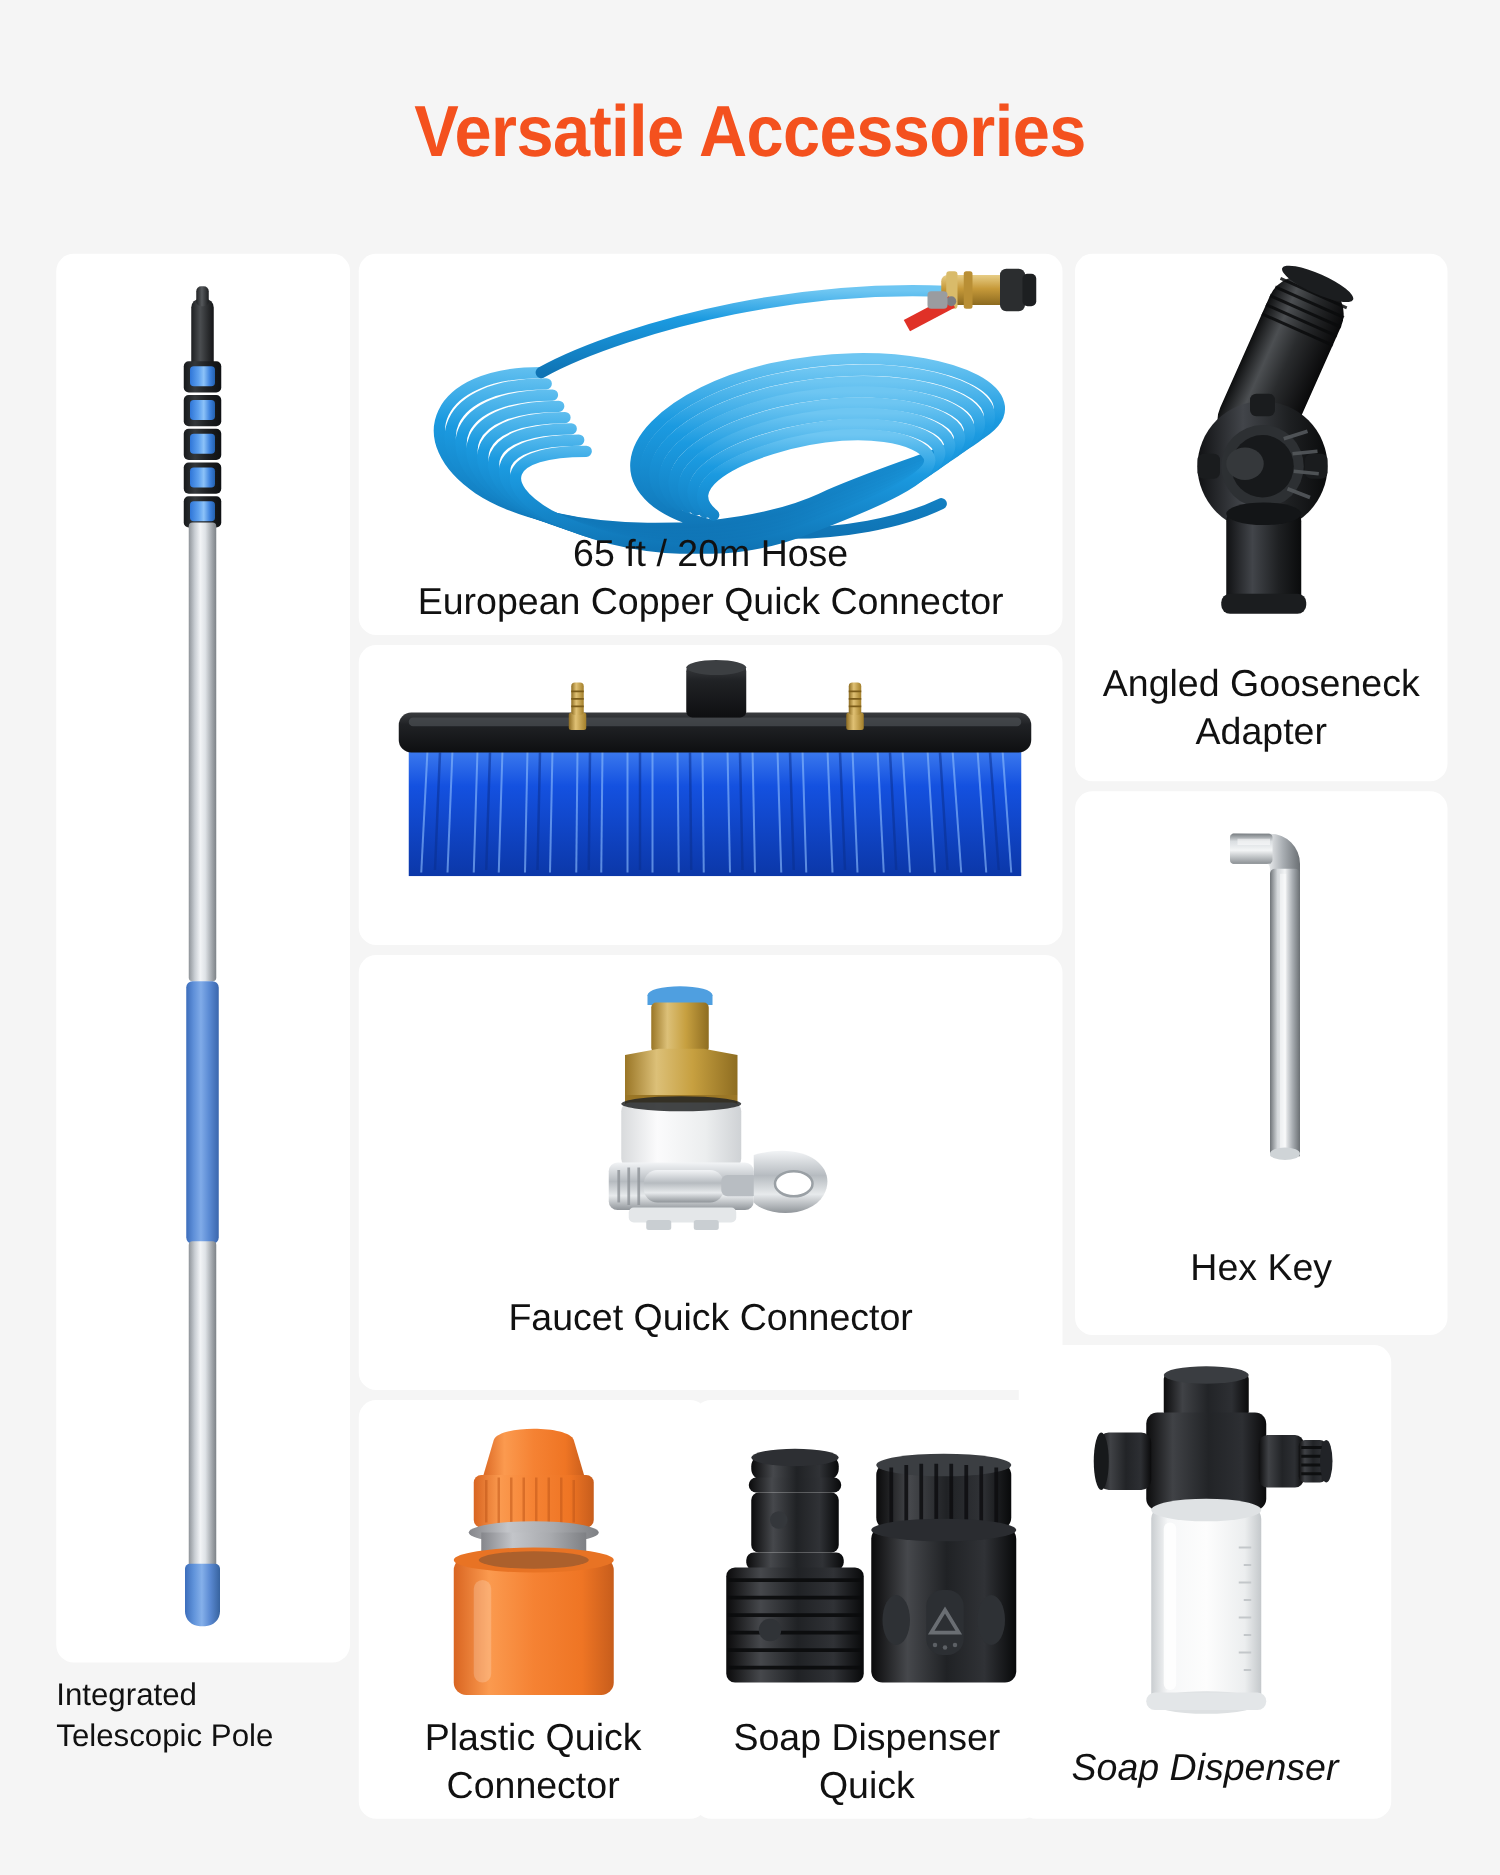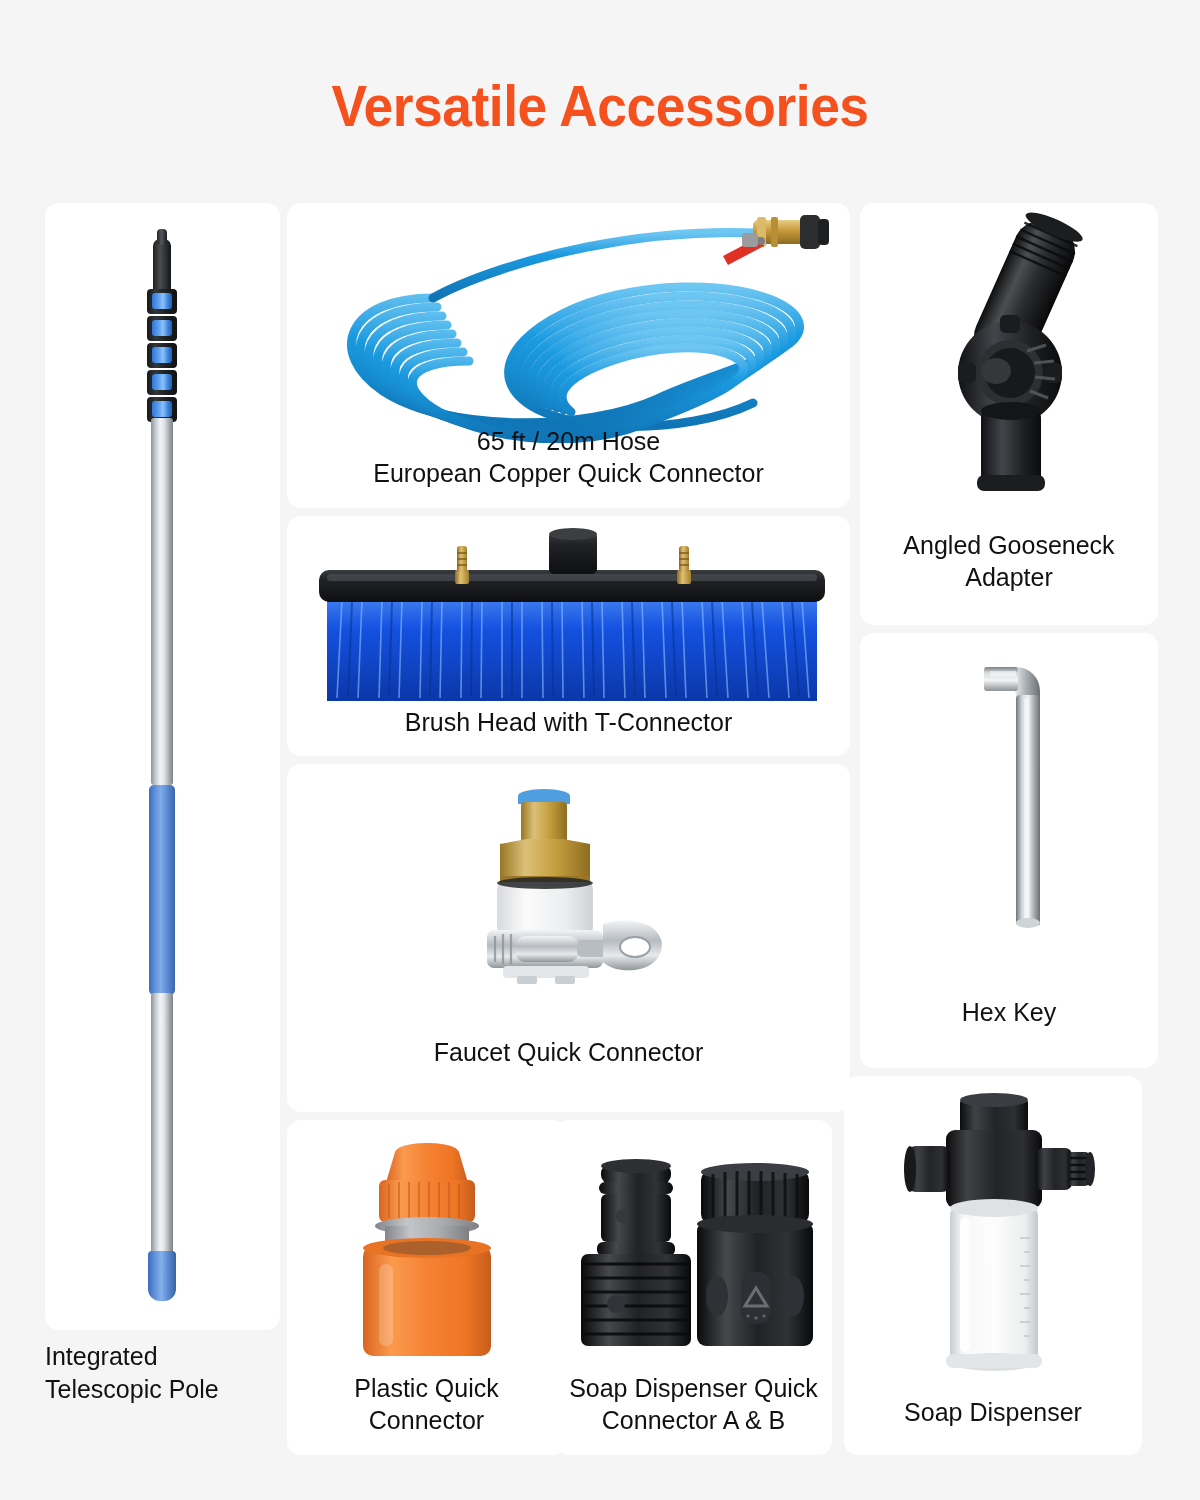--- a/index.html
+++ b/index.html
@@ -22,21 +22,21 @@
     white-space: nowrap;
   }
 
   
   .card {
     position: absolute; background: #ffffff; border-radius: 14px;
     overflow: hidden;
   }
   .cap {
     position: absolute; left: 0; width: 100%;
-    text-align: center; color: #111; font-size: 25px; line-height: 1.28;
+    text-align: center; color: #111; font-size: 30px; line-height: 1.28;
     font-family: "Liberation Sans", sans-serif;
     white-space: pre-line;
   }
 
   
   #card-pole { left: 45px; top: 203px; width: 235px; height: 1127px; }
   .pole-wrap { position: absolute; left: 0; top: 0; width: 235px; height: 1127px; }
   .pole-shaft {
     position: absolute; left: 106px; width: 22px; border-radius: 3px;
     background: linear-gradient(90deg,#8f9499 0%,#c9ced3 22%,#f2f4f6 42%,#dfe3e7 60%,#a7acb1 82%,#7d8287 100%);
@@ -86,21 +86,21 @@
   
   #card-hex { left: 860px; top: 633px; width: 298px; height: 435px; }
 
   
   #card-plastic { left: 287px; top: 1120px; width: 279px; height: 335px; }
 
   
   #card-soapqc { left: 555px; top: 1120px; width: 277px; height: 335px; }
 
   
-  #card-soap { left: 844px; top: 1076px; width: 298px; height: 379px; }
+  #card-soap { left: 815px; top: 1076px; width: 298px; height: 379px; font-style: italic; }
 
   .cap-outside-pole {
     position: absolute; left: 45px; top: 1340px; width: 235px;
     text-align: left; color: #111; font-size: 25px; line-height: 1.3;
     white-space: pre-line;
   }
 </style>
 </head>
 <body>
 
@@ -321,21 +321,20 @@
       <g>
         <rect x="390" y="44" width="14" height="14" rx="2" fill="url(#nz)"></rect>
         <rect x="392" y="20" width="10" height="26" rx="3" fill="url(#nz)"></rect>
         <g stroke="#7c5d1a" stroke-width="1.4">
             <line x1="392" y1="27" x2="402" y2="27"></line>
             <line x1="392" y1="33" x2="402" y2="33"></line>
             <line x1="392" y1="39" x2="402" y2="39"></line>
           </g>
       </g>
     </svg>
-    <div class="cap" style="top:190px">Brush Head with T-Connector</div>
   </div>
 
   <div class="card" id="card-faucet">
     <svg style="position:absolute;left:172px;top:20px" width="220" height="230" viewBox="0 0 220 230">
       <defs>
         <linearGradient id="br2" x1="0" y1="0" x2="1" y2="0">
           <stop offset="0%" stop-color="#9a7626"></stop>
           <stop offset="28%" stop-color="#dcc078"></stop>
           <stop offset="60%" stop-color="#c7a040"></stop>
           <stop offset="100%" stop-color="#8e6d21"></stop>

